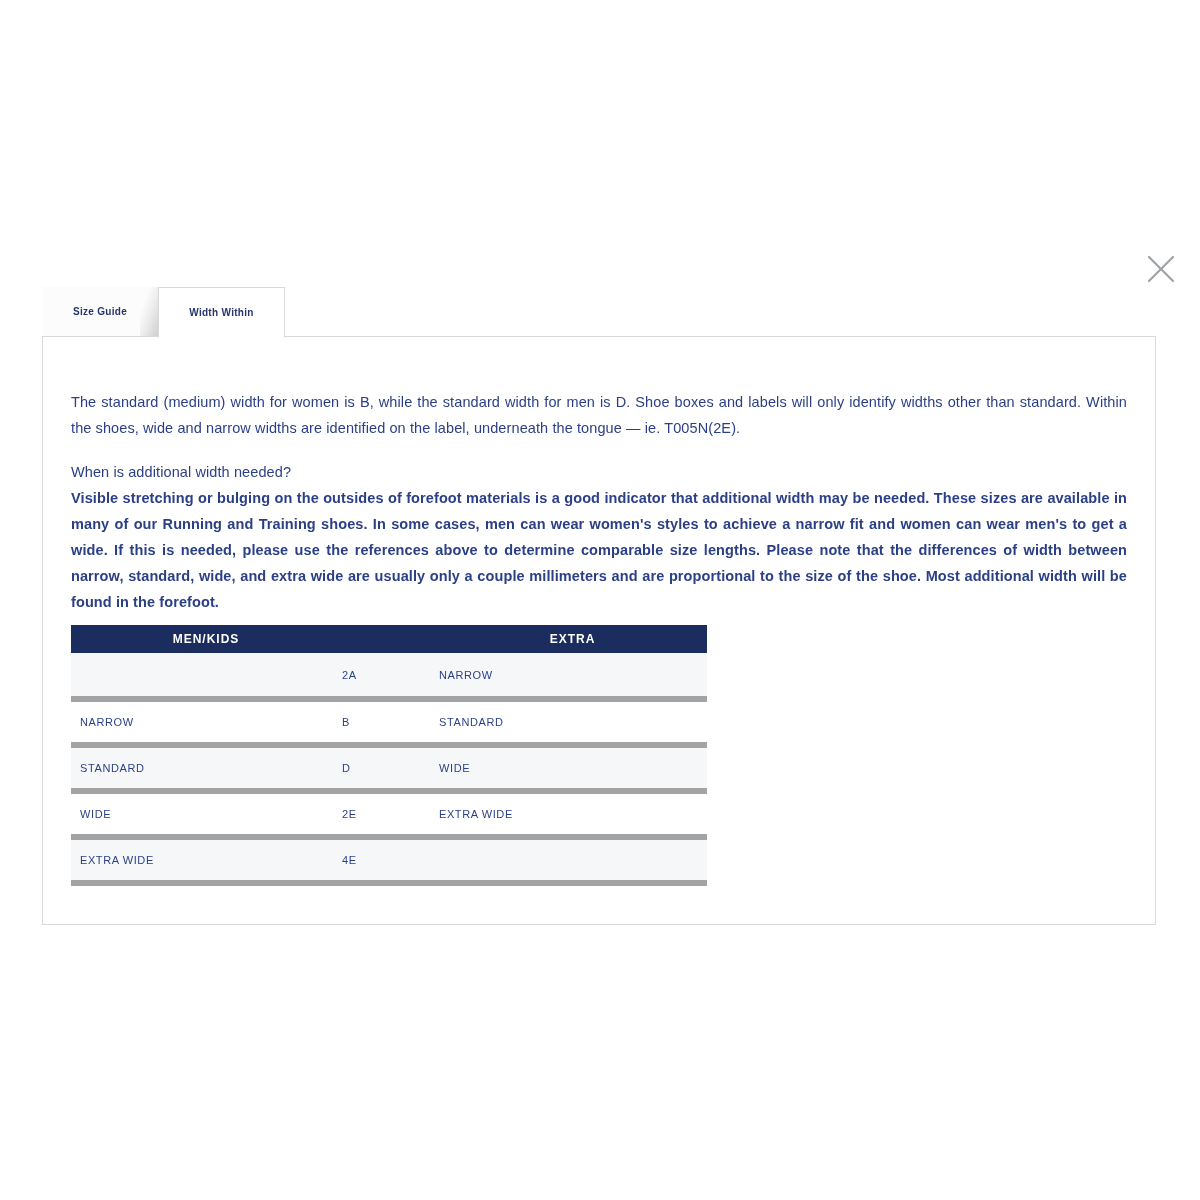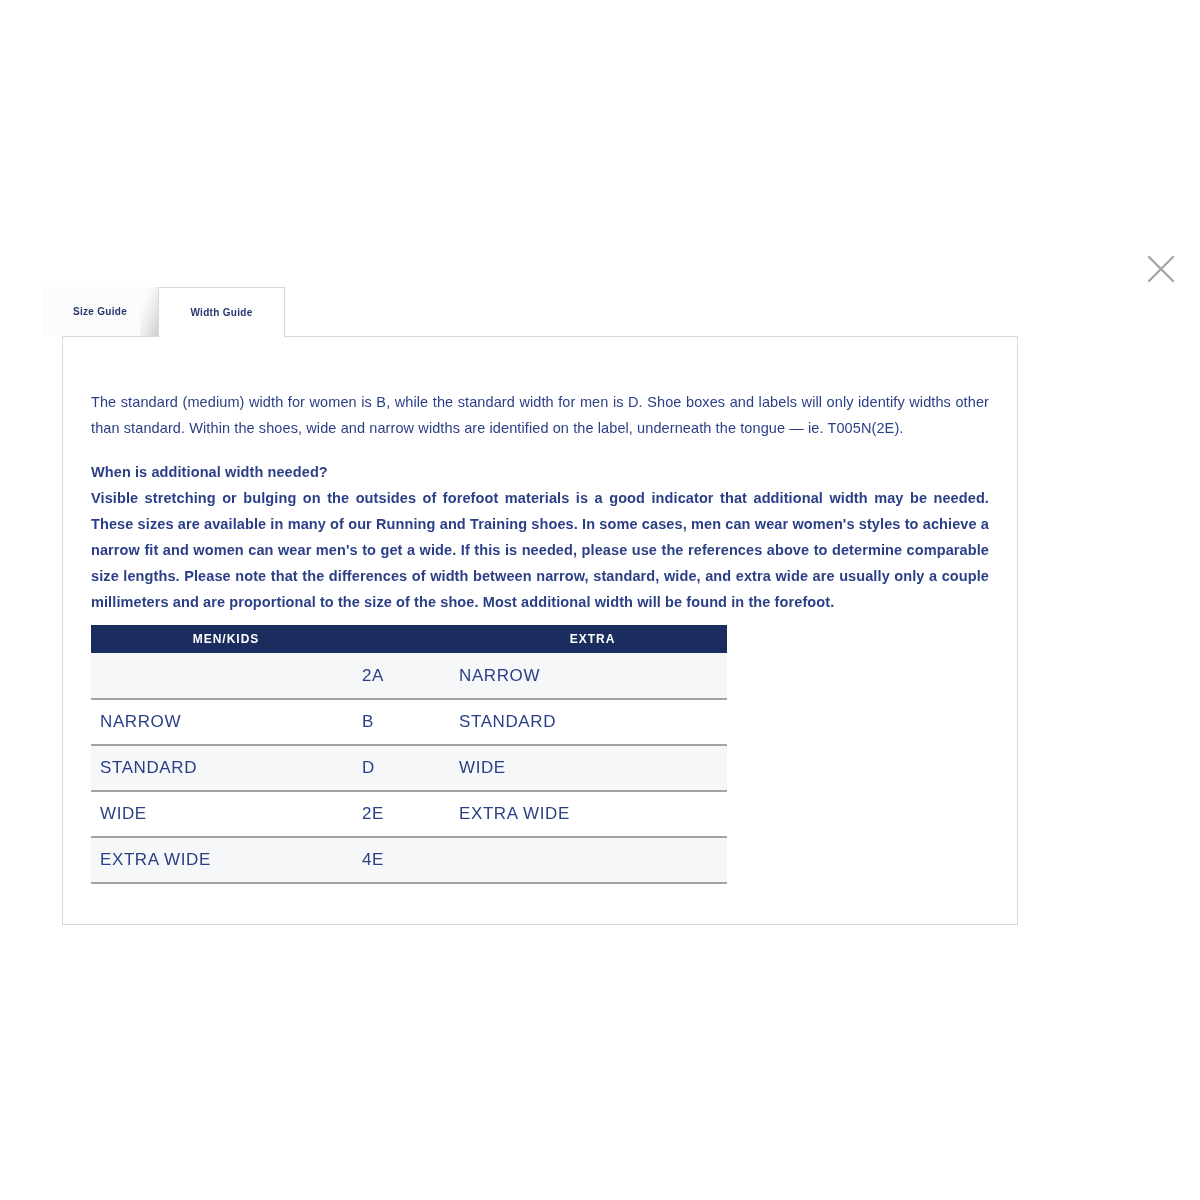--- a/index.html
+++ b/index.html
@@ -58,36 +58,35 @@
     background: #ffffff;
     border: 1px solid #d9d9d9;
     border-bottom: 1px solid #ffffff;
     z-index: 4;
   }
 
   
   .panel {
     position: absolute;
     left: 42px; top: 336px;
-    width: 956px; height: 589px;
+    width: 1114px; height: 589px;
     background: #ffffff;
     border: 1px solid #d9d9d9;
     z-index: 1;
     padding: 52px 28px 0 28px;
-    margin-left: 20px;
   }
   .panel p {
     color: #2b3f87;
     font-size: 14.5px;
     line-height: 26px;
     text-align: justify;
     letter-spacing: 0.1px;
   }
   .para-intro { margin-bottom: 18px; }
-  .para-heading { font-weight: bold; text-align: left !important; }
+  .para-heading { font-weight: normal; text-align: left !important; }
   .para-body { margin-bottom: 10px; font-weight: bold; }
 
   
   .width-table {
     margin-top: 6px;
     width: 636px;
     border-collapse: collapse;
     table-layout: fixed;
   }
   .width-table col.c1 { width: 270px; }
@@ -99,24 +98,24 @@
     font-size: 12px;
     font-weight: bold;
     letter-spacing: 1px;
     height: 28px;
     text-align: center;
     vertical-align: middle;
   }
   .width-table tbody td {
     height: 46px;
     vertical-align: middle;
-    font-size: 17px;
+    font-size: 11px;
     letter-spacing: 0.6px;
     color: #2b3f87;
-    border-bottom: 2px solid #a3a3a3;
+    border-bottom: 6px solid #a3a3a3;
     text-transform: uppercase;
   }
   .width-table tbody tr:nth-child(odd) { background: #f6f7f8; }
   .width-table tbody tr:nth-child(even) { background: #ffffff; }
   .width-table td.cell-men { padding-left: 9px; }
   .width-table td.cell-code { padding-left: 1px; }
   .width-table td.cell-women { padding-left: 1px; }
 </style>
 </head>
 <body>
@@ -130,21 +129,21 @@
         <line x1="27" y1="3" x2="3" y2="27" stroke="#9fa3a7" stroke-width="2.2" stroke-linecap="round"></line>
       </svg>
     </span>
   </button>
 
   <div class="tab-bar">
     <div class="tab tab-inactive">
       <span>Size Guide</span>
     </div>
     <div class="tab tab-active">
-      <span>Width Guide</span>
+      <span>Width Within</span>
     </div>
   </div>
 
   <div class="panel">
 
     <p class="para-intro">The standard (medium) width for women is B, while the standard width for men is D. Shoe boxes and labels will only identify widths other than standard. Within the shoes, wide and narrow widths are identified on the label, underneath the tongue — ie. T005N(2E).</p>
 
     <p class="para-heading">When is additional width needed?</p>
 
     <p class="para-body">Visible stretching or bulging on the outsides of forefoot materials is a good indicator that additional width may be needed. These sizes are available in many of our Running and Training shoes. In some cases, men can wear women's styles to achieve a narrow fit and women can wear men's to get a wide. If this is needed, please use the references above to determine comparable size lengths. Please note that the differences of width between narrow, standard, wide, and extra wide are usually only a couple millimeters and are proportional to the size of the shoe. Most additional width will be found in the forefoot.</p>

